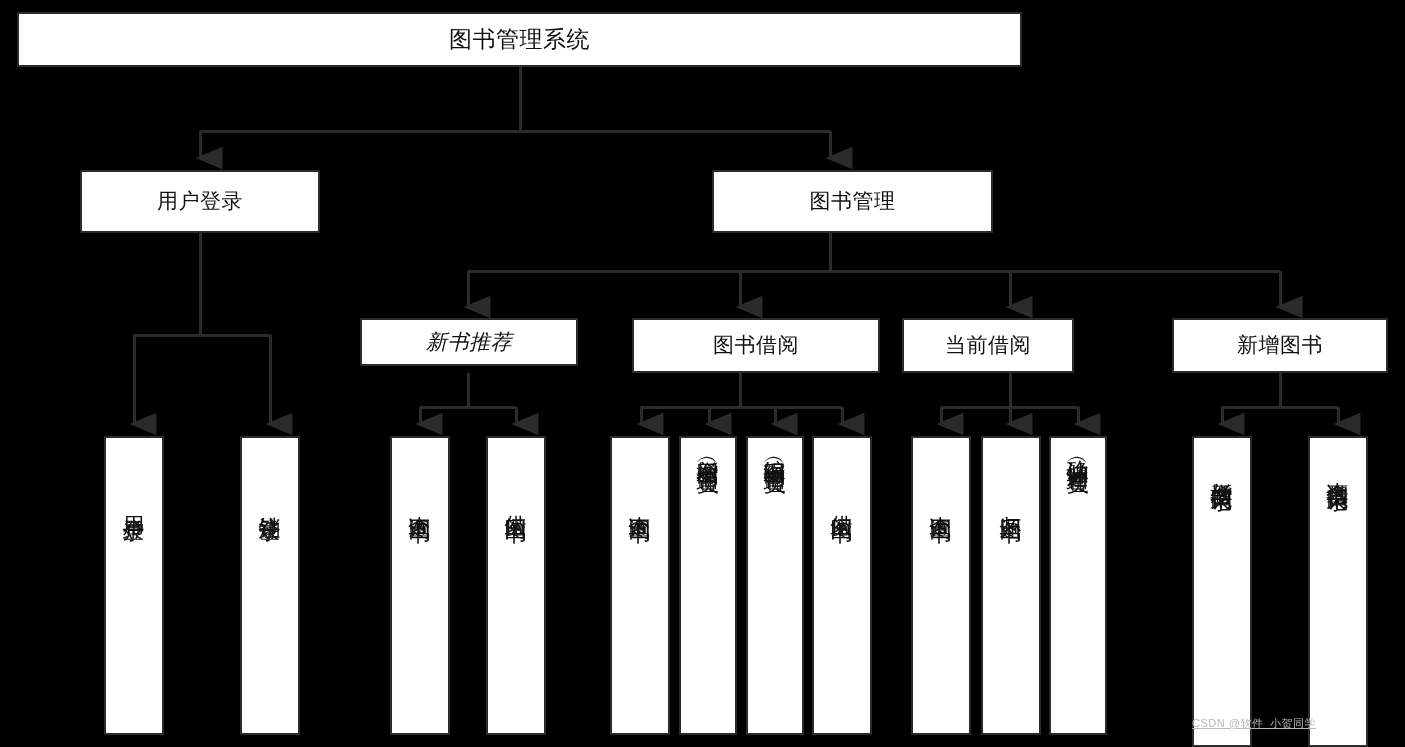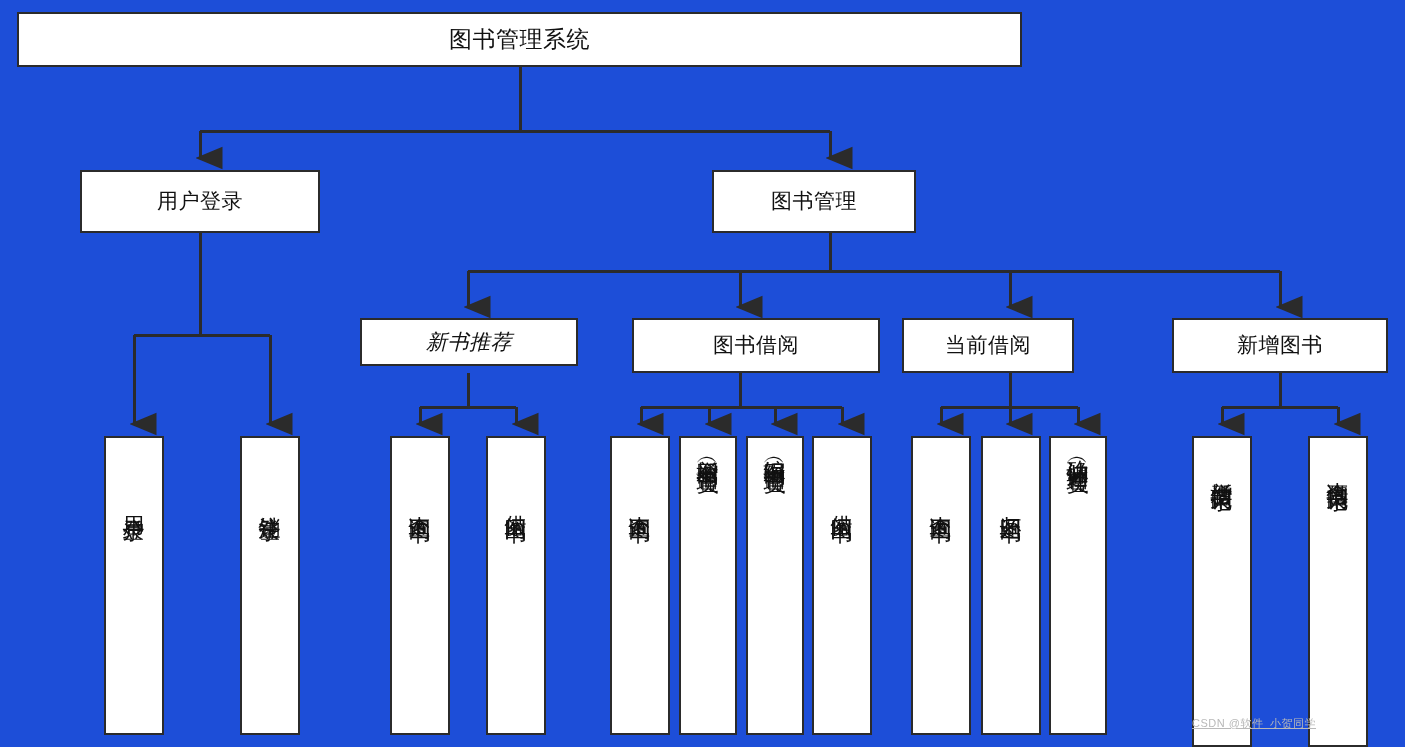--- a/index.html
+++ b/index.html
@@ -7,21 +7,21 @@
     padding: 0;
     background: #ffffff;
   }
   body {
     font-family: "Liberation Sans", "DejaVu Sans", sans-serif;
   }
   #canvas {
     position: relative;
     width: 1405px;
     height: 747px;
-    background: #1d4ed8;
+    background: #000000;
     overflow: hidden;
   }
   svg#wires {
     position: absolute;
     left: 0;
     top: 0;
     width: 1405px;
     height: 747px;
     pointer-events: none;
   }
@@ -129,21 +129,21 @@
     </g>
   </svg>
 
   <div class="node horizontal root" style="left:17px; top:12px; width:1005px; height:55px;">
     <span class="label">图书管理系统</span>
   </div>
 
   <div class="node horizontal" style="left:80px; top:170px; width:240px; height:63px;">
     <span class="label">用户登录</span>
   </div>
-  <div class="node horizontal" style="left:712px; top:170px; width:204px; height:63px;">
+  <div class="node horizontal" style="left:712px; top:170px; width:281px; height:63px;">
     <span class="label">图书管理</span>
   </div>
 
   <div class="node horizontal" style="left:360px; top:318px; width:218px; height:48px;font-style:italic;">
     <span class="label">新书推荐</span>
   </div>
   <div class="node horizontal" style="left:632px; top:318px; width:248px; height:55px;">
     <span class="label">图书借阅</span>
   </div>
   <div class="node horizontal" style="left:902px; top:318px; width:172px; height:55px;">

